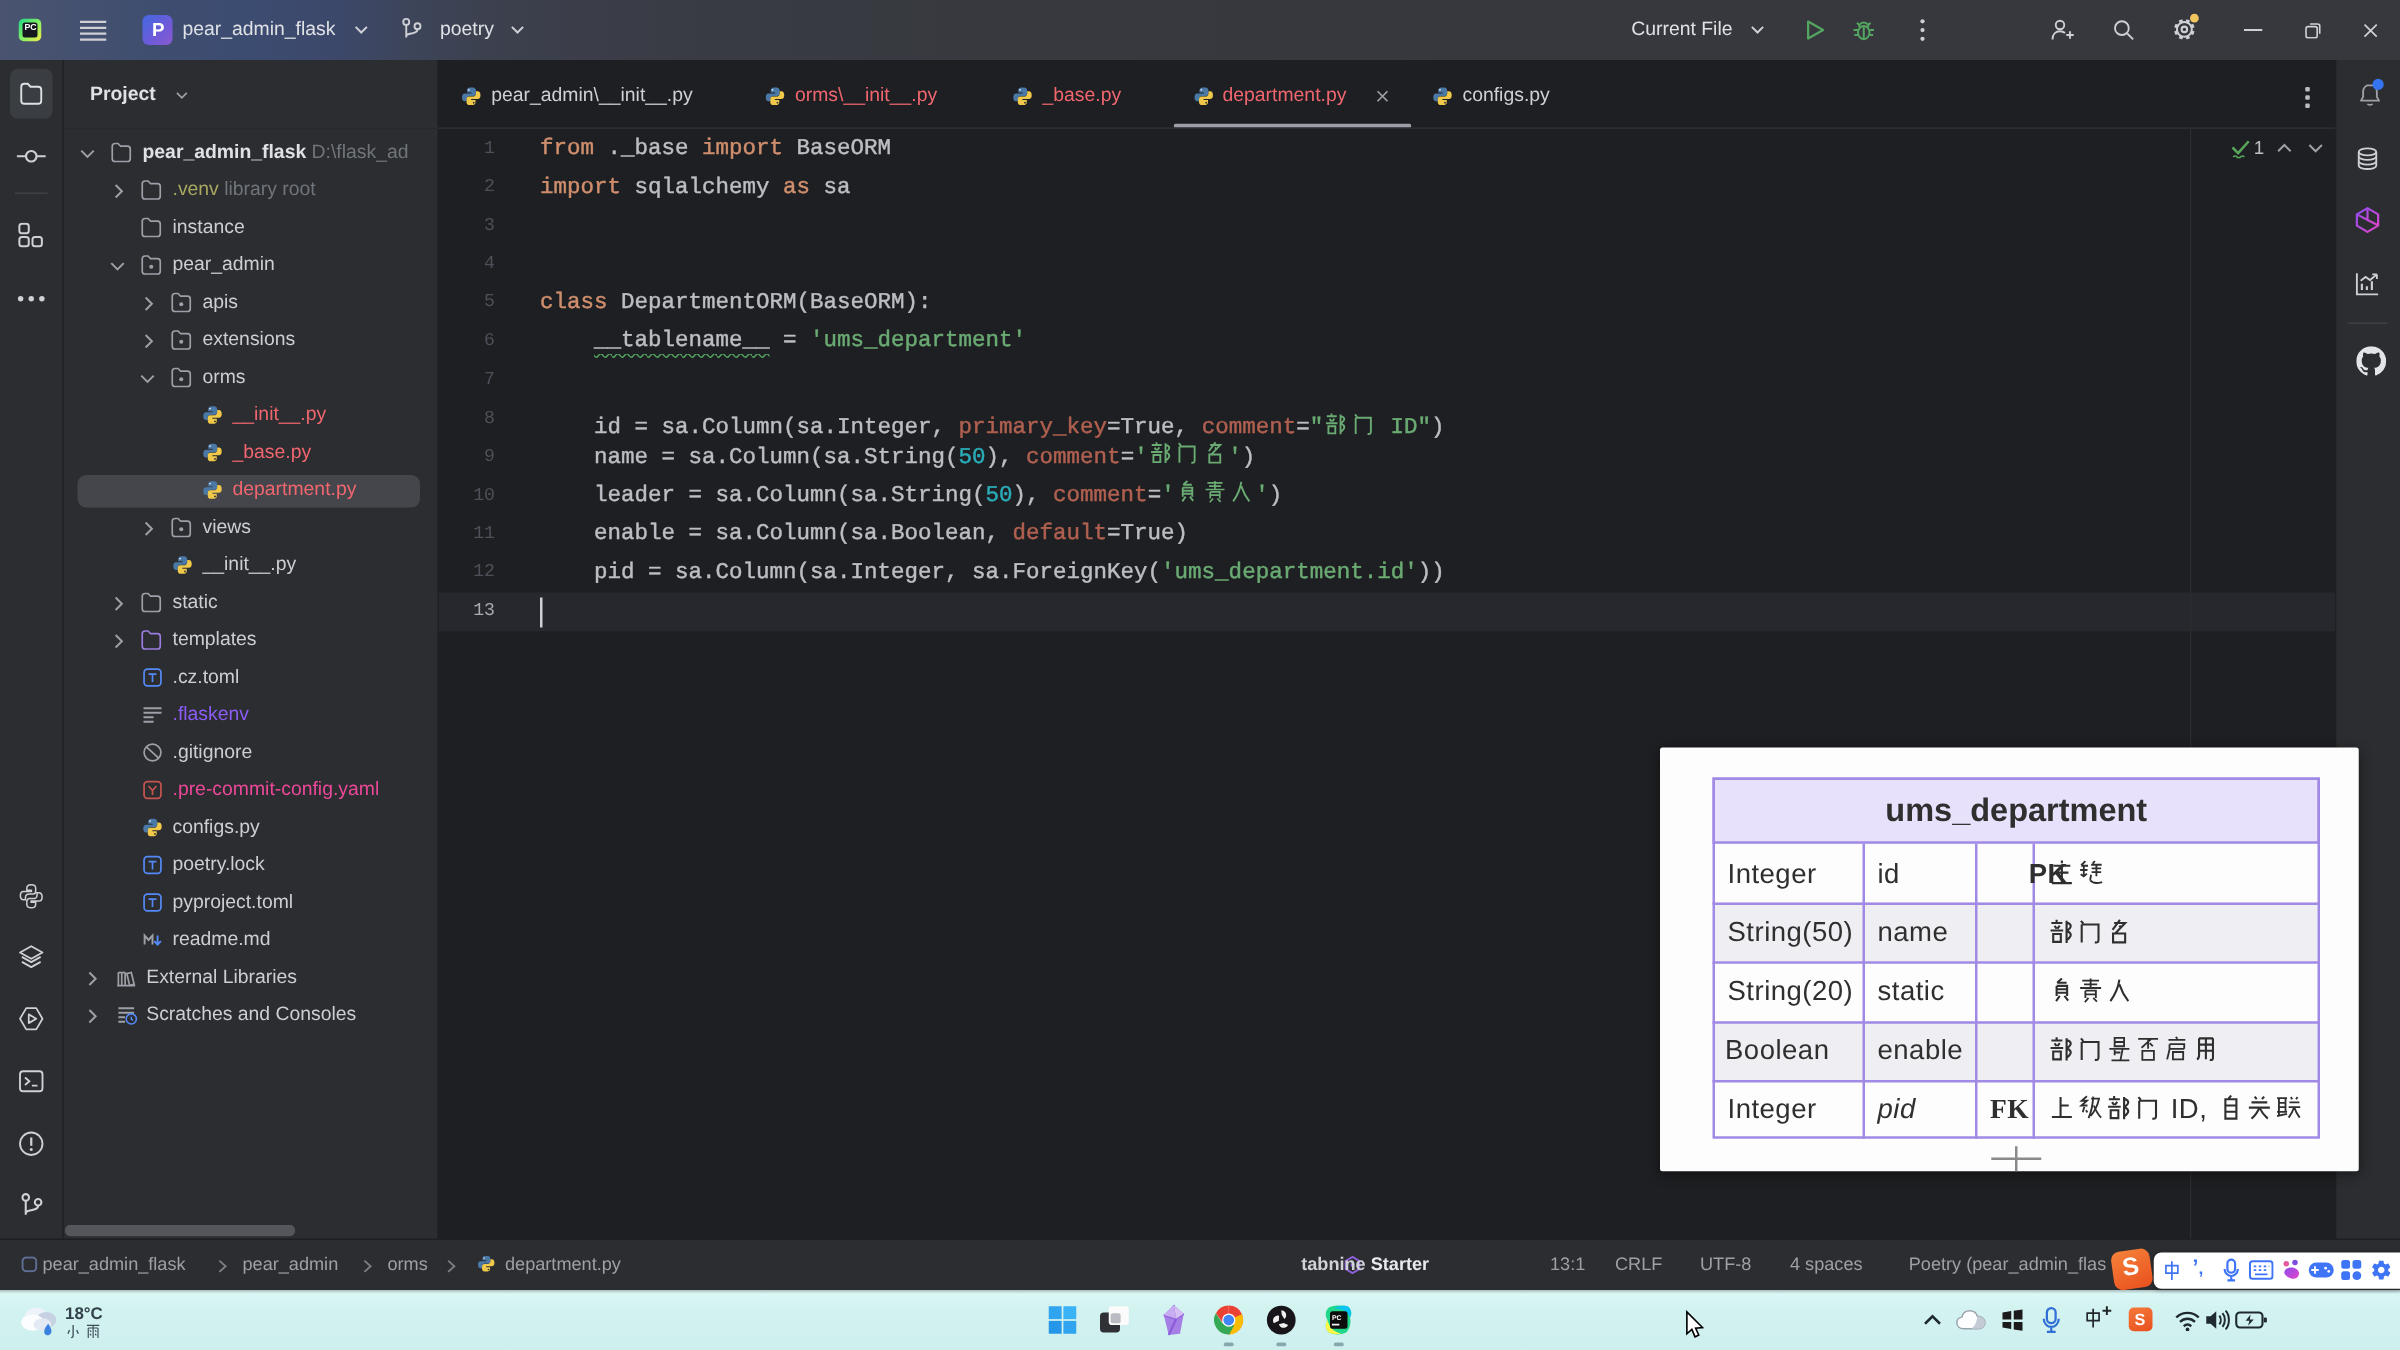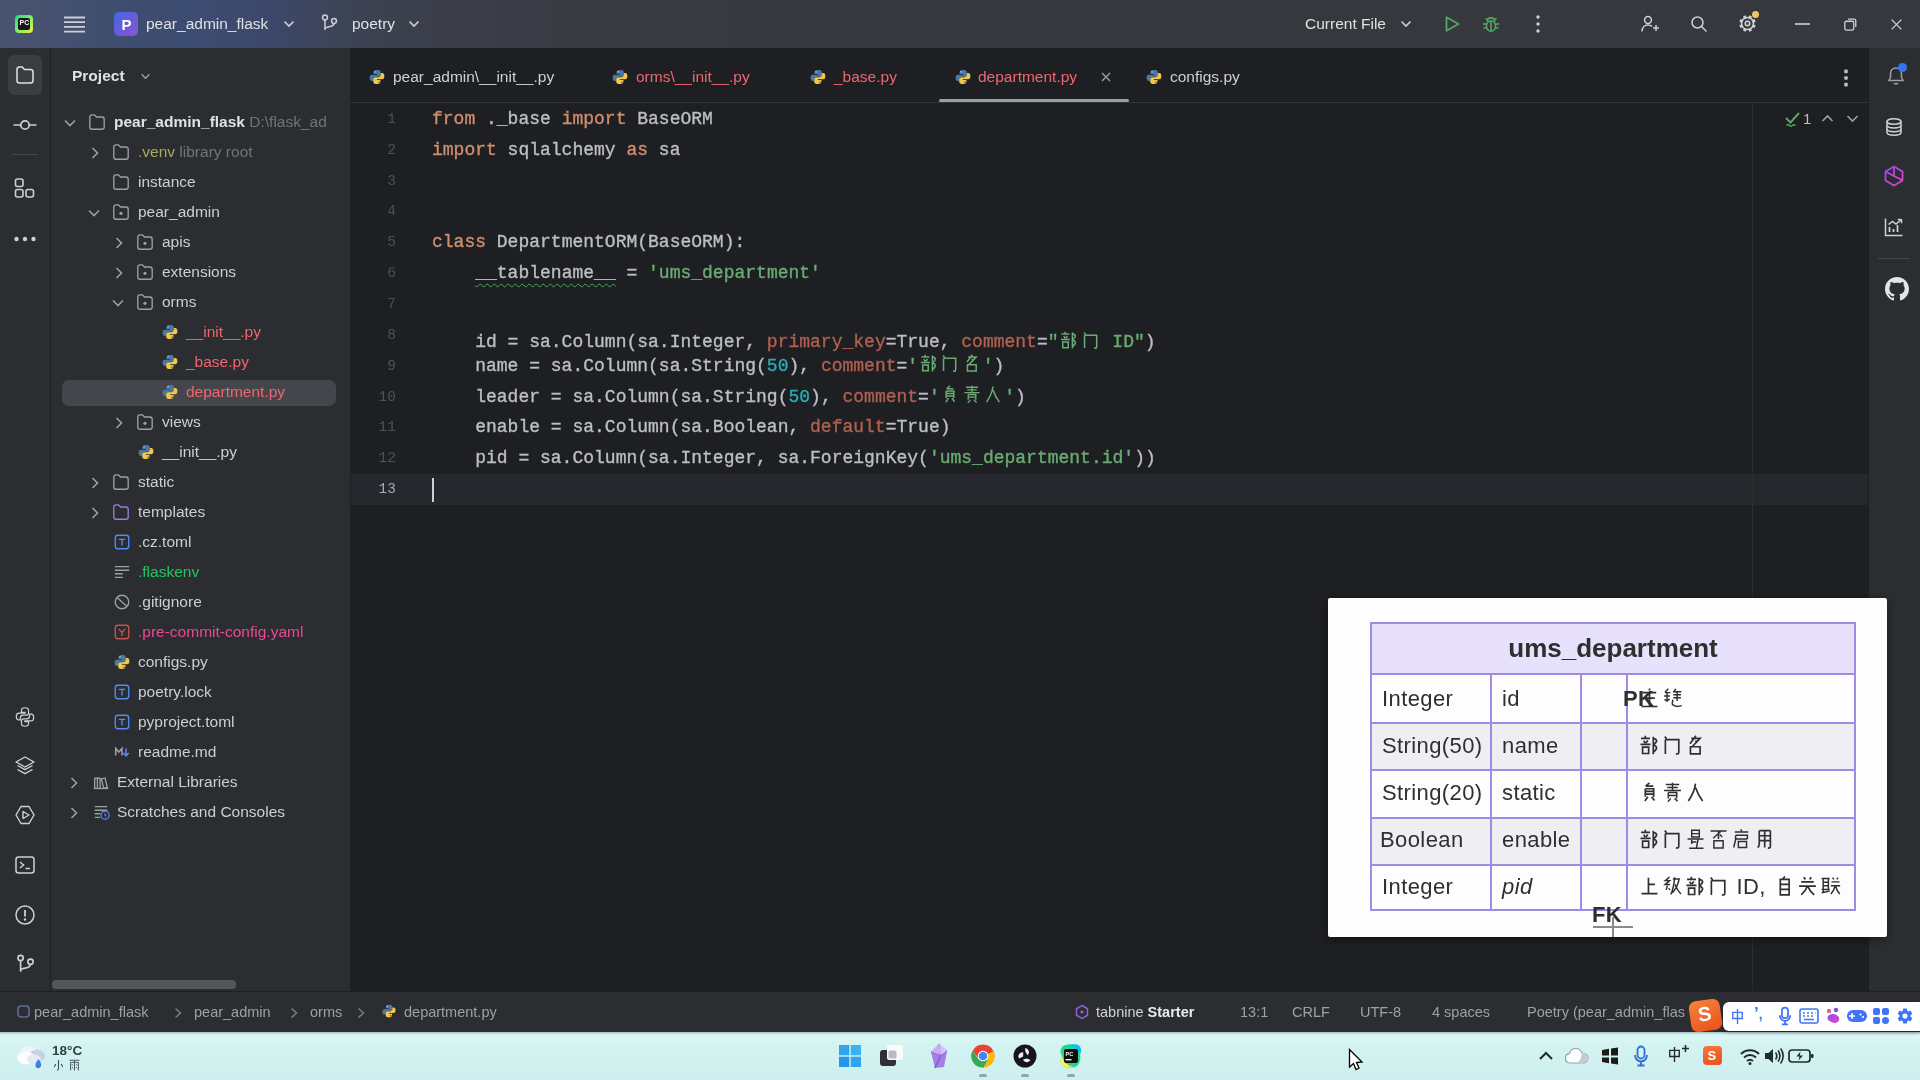--- a/index.html
+++ b/index.html
@@ -327,21 +327,21 @@
     <use href="#g-folder"></use>
   </svg>
 <div class="t" style="left:138px;top:503px;font-size:15.5px;color:#ccced3;">templates</div>
 <svg class="abs" style="left:113px;top:533px" width="18" height="18" viewBox="0 0 20 20">
     <use href="#g-ticon"></use>
   </svg>
 <div class="t" style="left:138px;top:533px;font-size:15.5px;color:#ccced3;">.cz.toml</div>
 <svg class="abs" style="left:113px;top:563px" width="18" height="18" viewBox="0 0 20 20">
     <use href="#g-lines"></use>
   </svg>
-<div class="t" style="left:138px;top:563px;font-size:15.5px;color:#22c55e;">.flaskenv</div>
+<div class="t" style="left:138px;top:563px;font-size:15.5px;color:#8b5cf6;">.flaskenv</div>
 <svg class="abs" style="left:113px;top:593px" width="18" height="18" viewBox="0 0 20 20">
     <use href="#g-noent"></use>
   </svg>
 <div class="t" style="left:138px;top:593px;font-size:15.5px;color:#ccced3;">.gitignore</div>
 <svg class="abs" style="left:113px;top:623px" width="18" height="18" viewBox="0 0 20 20">
     <use href="#g-yaml"></use>
   </svg>
 <div class="t" style="left:138px;top:623px;font-size:15.5px;color:#ec4899;">.pre-commit-config.yaml</div>
 <svg class="abs" style="left:113px;top:653px" width="18" height="18" viewBox="0 0 20 20">
     <use href="#g-pyico"></use>
@@ -557,21 +557,21 @@
       <use href="#g-shi"></use>
     </svg><svg class="cjt" width="21" height="21" viewBox="0 0 100 100">
       <use href="#g-fou"></use>
     </svg><svg class="cjt" width="21" height="21" viewBox="0 0 100 100">
       <use href="#g-qi"></use>
     </svg><svg class="cjt" width="21" height="21" viewBox="0 0 100 100">
       <use href="#g-yong"></use>
     </svg></div>
 <div class="cell" style="left:1382px;top:874px;">Integer</div>
 <div class="cell" style="left:1502px;top:874px;font-style:italic;">pid</div>
-<div class="cell" style="left:1592px;top:902px;font-weight:bold;">FK</div>
+<div class="cell" style="left:1592px;top:874px;font-weight:bold;font-family:Liberation Serif, serif;">FK</div>
 <div class="cell" style="left:1638px;top:874px;"><svg class="cjt" width="21" height="21" viewBox="0 0 100 100">
       <use href="#g-shang"></use>
     </svg><svg class="cjt" width="21" height="21" viewBox="0 0 100 100">
       <use href="#g-ji"></use>
     </svg><svg class="cjt" width="21" height="21" viewBox="0 0 100 100">
       <use href="#g-bu"></use>
     </svg><svg class="cjt" width="21" height="21" viewBox="0 0 100 100">
       <use href="#g-men"></use>
     </svg> ID<span style="display:inline-block;width:14px;">,</span><svg class="cjt" width="21" height="21" viewBox="0 0 100 100">
       <use href="#g-zi"></use>
@@ -602,21 +602,21 @@
     <path d="M1.5 1.5 L6.5 6 L1.5 10.5" fill="none" stroke="#7a7e85" stroke-width="1.5"></path>
   </svg>
 <svg class="abs" style="left:381px;top:1003px" width="16" height="16" viewBox="0 0 20 20">
     <use href="#g-pyico"></use>
   </svg>
 <div class="sb" style="left:404px;">department.py</div>
 <svg class="abs" style="left:1074px;top:1004px" width="16" height="16" viewBox="0 0 16 16">
     <path d="M8 1.5 L13.5 4.75 V11.25 L8 14.5 L2.5 11.25 V4.75 Z" fill="none" stroke="#8d62d8" stroke-width="1.5"></path>
     <circle cx="8" cy="8" r="1.6" fill="#8d62d8"></circle>
   </svg>
-<div class="sb" style="left:1096px;color:#cfd2d7;">tabnine <b style="color:#e8eaee">Starter</b></div>
+<div class="sb" style="left:1041px;color:#cfd2d7;font-weight:bold;">tabnine <b style="color:#e8eaee">Starter</b></div>
 <div class="sb" style="left:1240px;">13:1</div>
 <div class="sb" style="left:1292px;">CRLF</div>
 <div class="sb" style="left:1360px;">UTF-8</div>
 <div class="sb" style="left:1432px;">4 spaces</div>
 <div class="sb" style="left:1527px;">Poetry (pear_admin_flas</div>
 
 <div id="taskbar" class="abs" style="left:0;top:1032px;width:1920px;height:48px;background:linear-gradient(180deg,#a9bdbf 0px,#d9f7f5 3px,#d3f3f1 14px,#cdefed 100%);"></div>
 
 <svg class="abs" style="left:15px;top:1042px" width="34" height="30" viewBox="0 0 34 30">
     <ellipse cx="14" cy="12" rx="9.5" ry="8" fill="#eef3f9"></ellipse>

